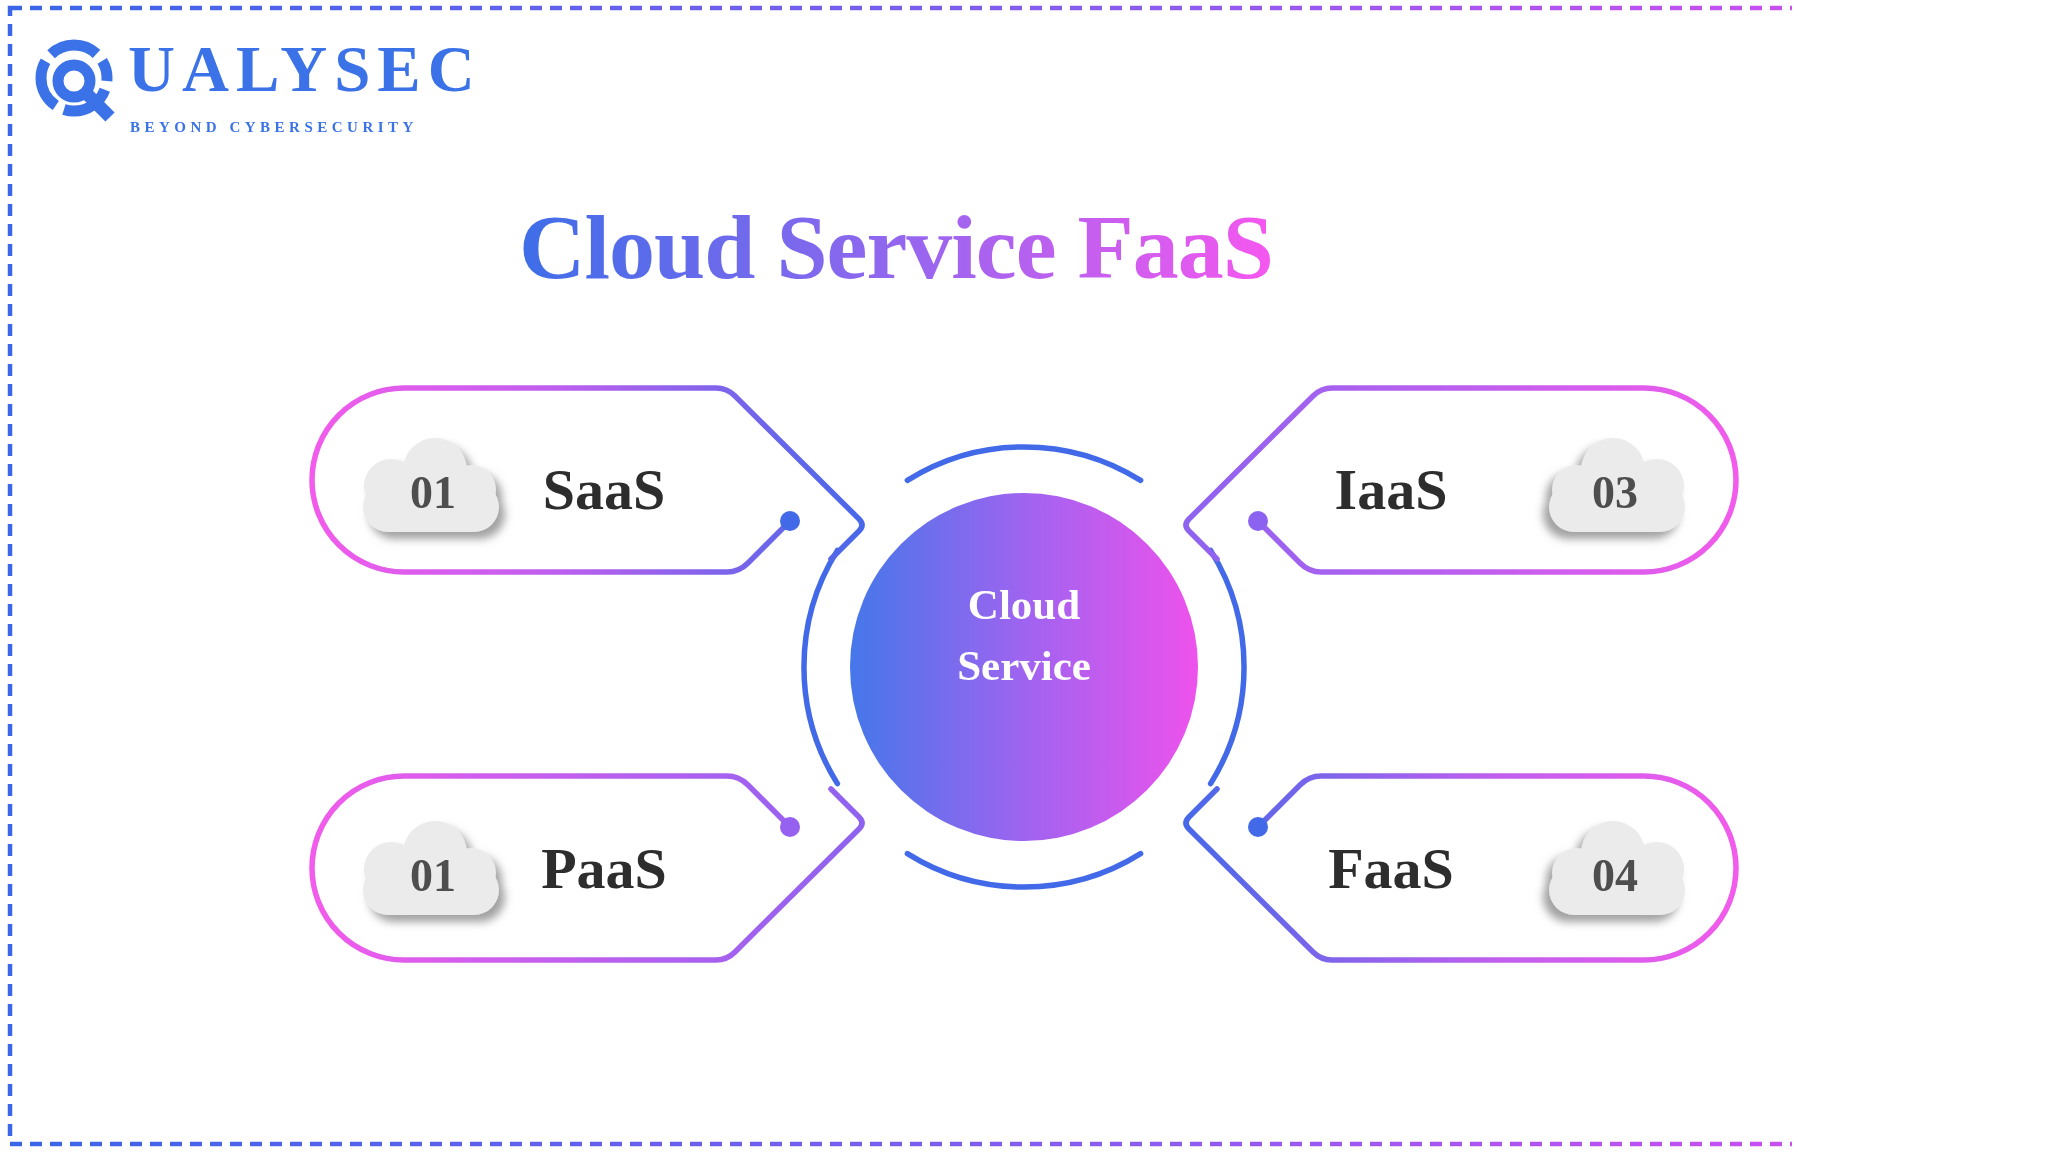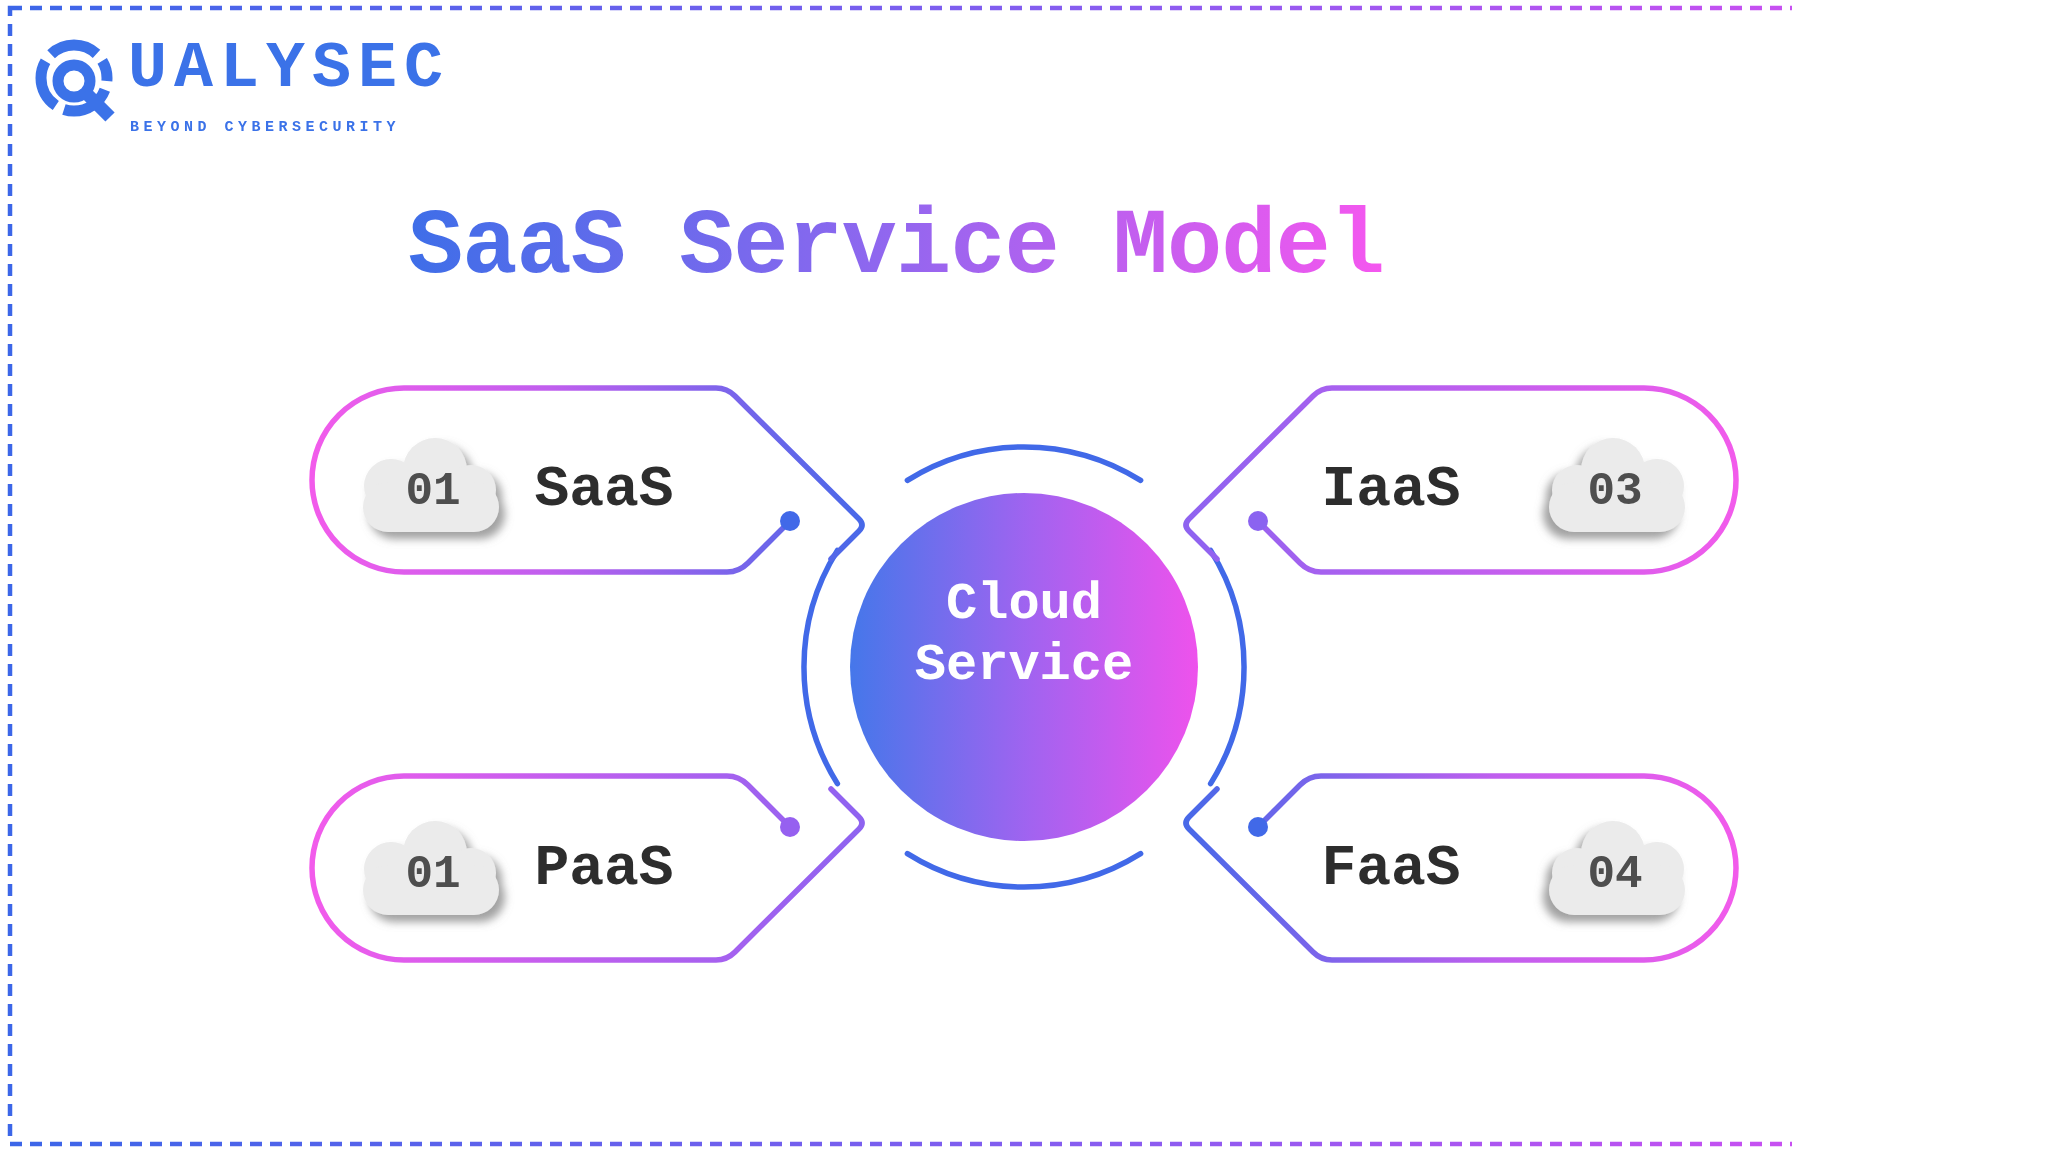--- a/index.html
+++ b/index.html
@@ -1,21 +1,21 @@
 <!DOCTYPE html>
 <html><head>
 <meta charset="utf-8">
 <style>
   html,body{margin:0;padding:0;background:#ffffff;}
   .canvas{
     position:relative;
     width:1792px;height:1152px;
     background:#ffffff;
     overflow:hidden;
-    font-family:Liberation Mono, monospace;
+    font-family:Liberation Serif, serif;
   }
   .art{position:absolute;left:0;top:0;width:2048px;height:1152px;}
 
   
   .logo{position:absolute;left:30px;top:34px;display:flex;align-items:flex-start;}
   .q-icon{display:block;}
   .logo-text{margin-left:6px;}
   .wordmark{
     font-size:65px;font-weight:700;color:#3b72e8;
     letter-spacing:7px;line-height:70px;
@@ -32,21 +32,21 @@
     font-size:92px;font-weight:800;letter-spacing:-1px;line-height:115px;
     background:linear-gradient(90deg,#3e6ee8 0%,#8f67ef 48%,#f557ef 100%);
     -webkit-background-clip:text;background-clip:text;
     -webkit-text-fill-color:transparent;color:transparent;
   }
 
   
   .disk-text{
     position:absolute;left:874px;top:574px;width:300px;
     text-align:center;color:#ffffff;
-    font-size:52px;font-weight:600;line-height:61px;
+    font-size:43px;font-weight:600;line-height:61px;
   }
 
   
   .pill-label{
     position:absolute;width:220px;height:64px;
     display:flex;align-items:center;justify-content:center;
     font-size:58px;font-weight:800;color:#2d2d2d;text-align:right;
   }
   .badge-num{
     position:absolute;width:140px;height:64px;
@@ -147,21 +147,21 @@
       <circle cx="44" cy="47" r="16" fill="none" stroke="#3b72e8" stroke-width="11"></circle>
       <line x1="55" y1="58" x2="80" y2="83" stroke="#3b72e8" stroke-width="13"></line>
     </svg>
     <div class="logo-text">
       <div class="wordmark">UALYSEC</div>
       <div class="tagline">BEYOND CYBERSECURITY</div>
     </div>
   </header>
 
   <div class="title-wrap">
-    <h1 class="title" style="margin:0;">SaaS Service Model</h1>
+    <h1 class="title" style="margin:0;">Cloud Service FaaS</h1>
   </div>
 
   <div class="disk-text">
     <div>Cloud</div>
     <div>Service</div>
   </div>
 
   <div class="pill-label lbl-saas">SaaS</div>
   <div class="pill-label lbl-paas">PaaS</div>
   <div class="pill-label lbl-iaas">IaaS</div>

